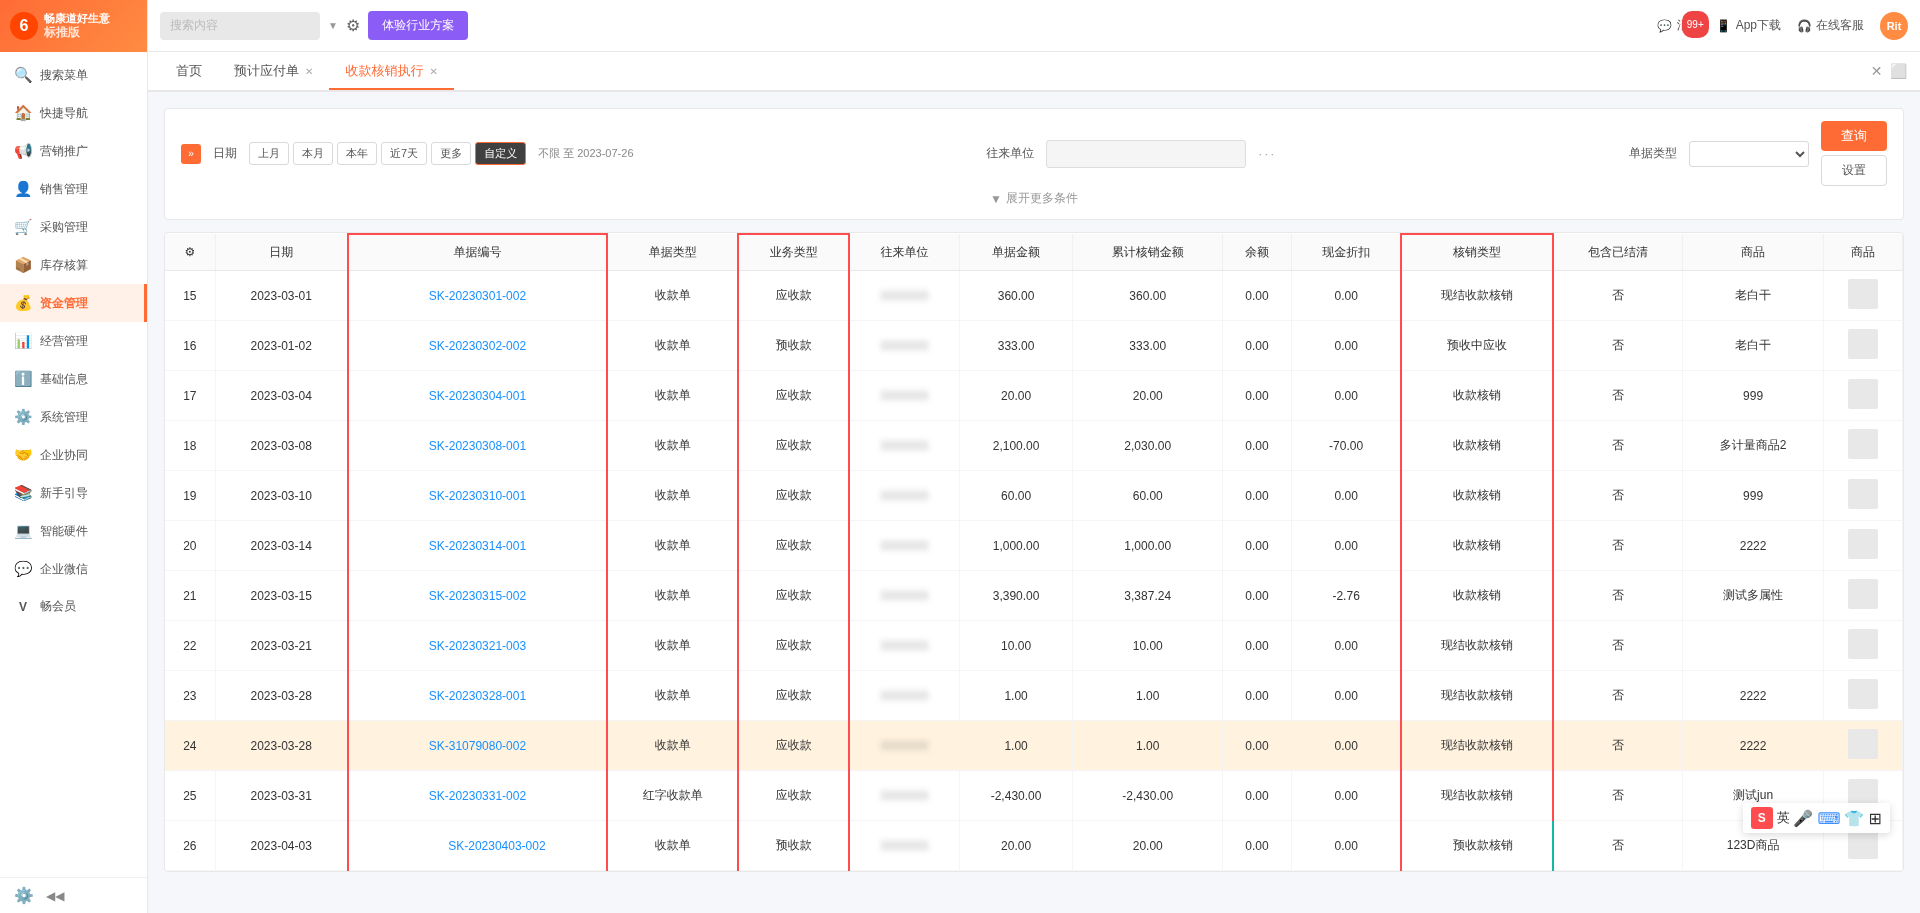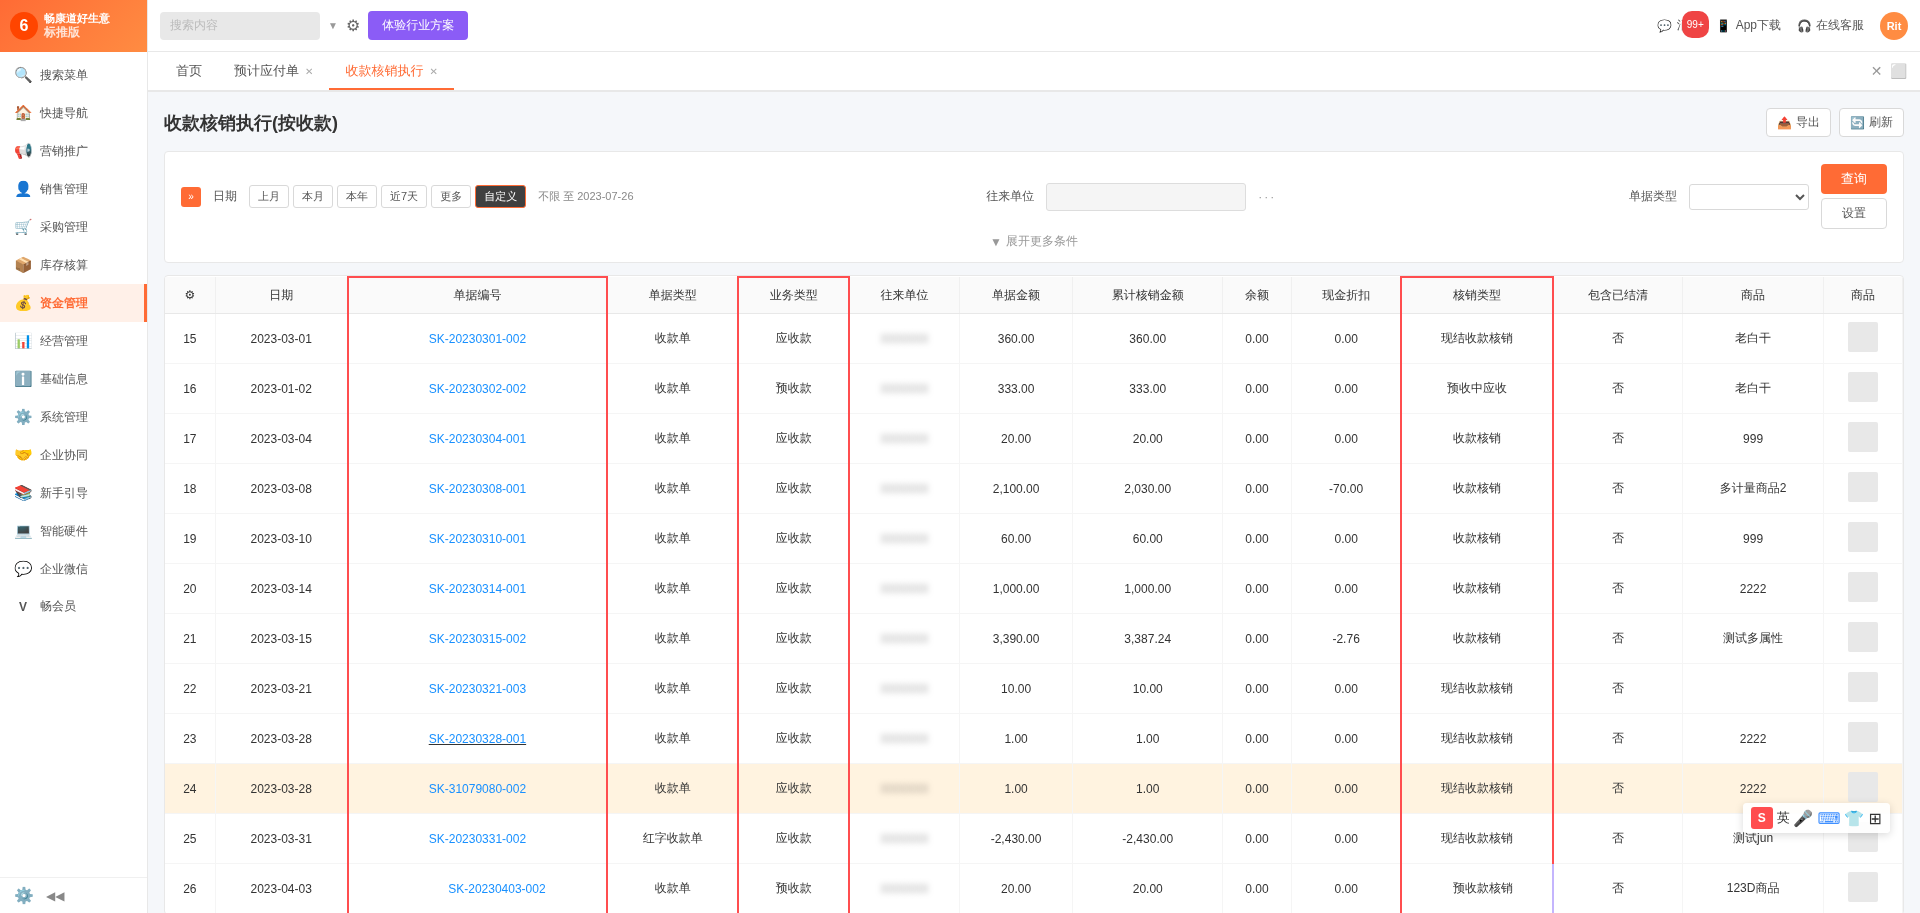--- a/index.html
+++ b/index.html
@@ -314,33 +314,20 @@
     </div>
     <div class="tab-spacer"></div>
     <div class="tab-window-controls">
       <span style="cursor:pointer;">✕</span>
       <span style="cursor:pointer;">⬜</span>
     </div>
   </div>
 
   <div class="page-content">
 
-    <div class="page-header">
-      <h2 class="page-title">收款核销执行(按收款)</h2>
-      <div class="page-actions">
-        <button class="page-action-btn">
-          <span>📤</span>
-          <span>导出</span>
-        </button>
-        <button class="page-action-btn">
-          <span>🔄</span>
-          <span>刷新</span>
-        </button>
-      </div>
-    </div>
 
     <div class="filter-panel">
       <div class="filter-row">
         <div class="filter-toggle">
           <span>»</span>
         </div>
         <span class="filter-label">日期</span>
         <div class="filter-date-btns">
           <button class="filter-date-btn">上月</button>
           <button class="filter-date-btn">本月</button>
@@ -550,21 +537,21 @@
     <td style="border-left:2px solid #ff4d4f;border-right:2px solid #ff4d4f;">现结收款核销</td>
     <td>否</td>
     <td></td>
     <td>
       <div style="width:30px;height:30px;background:#e8e8e8;border-radius:2px;display:inline-block;"></div>
     </td>
   </tr>
               <tr>
     <td>23</td>
     <td>2023-03-28</td>
-    <td style="border-left:2px solid #ff4d4f;border-right:2px solid #ff4d4f;text-decoration:underline;">
+    <td style="border-left:2px solid #ff4d4f;border-right:2px solid #ff4d4f;">
       <a class="link-text">SK-20230328-001</a>
     </td>
     <td>收款单</td>
     <td style="border-left:2px solid #ff4d4f;border-right:2px solid #ff4d4f;">应收款</td>
     <td><span class="blurred">XXXXXX</span></td>
     <td class="">1.00</td>
     <td class="">1.00</td>
     <td>0.00</td>
     <td class="">0.00</td>
     <td style="border-left:2px solid #ff4d4f;border-right:2px solid #ff4d4f;">现结收款核销</td>
@@ -620,21 +607,21 @@
     <td style="border-left:2px solid #ff4d4f;border-right:2px solid #ff4d4f;padding-left:47px;">
       <a class="link-text">SK-20230403-002</a>
     </td>
     <td>收款单</td>
     <td style="border-left:2px solid #ff4d4f;border-right:2px solid #ff4d4f;">预收款</td>
     <td><span class="blurred">XXXXXX</span></td>
     <td class="">20.00</td>
     <td class="">20.00</td>
     <td>0.00</td>
     <td class="">0.00</td>
-    <td style="border-left:2px solid #ff4d4f;border-right:2px solid #c4b5fd;padding-left:20px;">预收款核销</td>
+    <td style="border-left:2px solid #ff4d4f;border-right:2px solid #14b8a6;padding-left:20px;">预收款核销</td>
     <td>否</td>
     <td>123D商品</td>
     <td>
       <div style="width:30px;height:30px;background:#e8e8e8;border-radius:2px;display:inline-block;"></div>
     </td>
   </tr>
             </tbody>
         </table>
       </div>
     </div>

